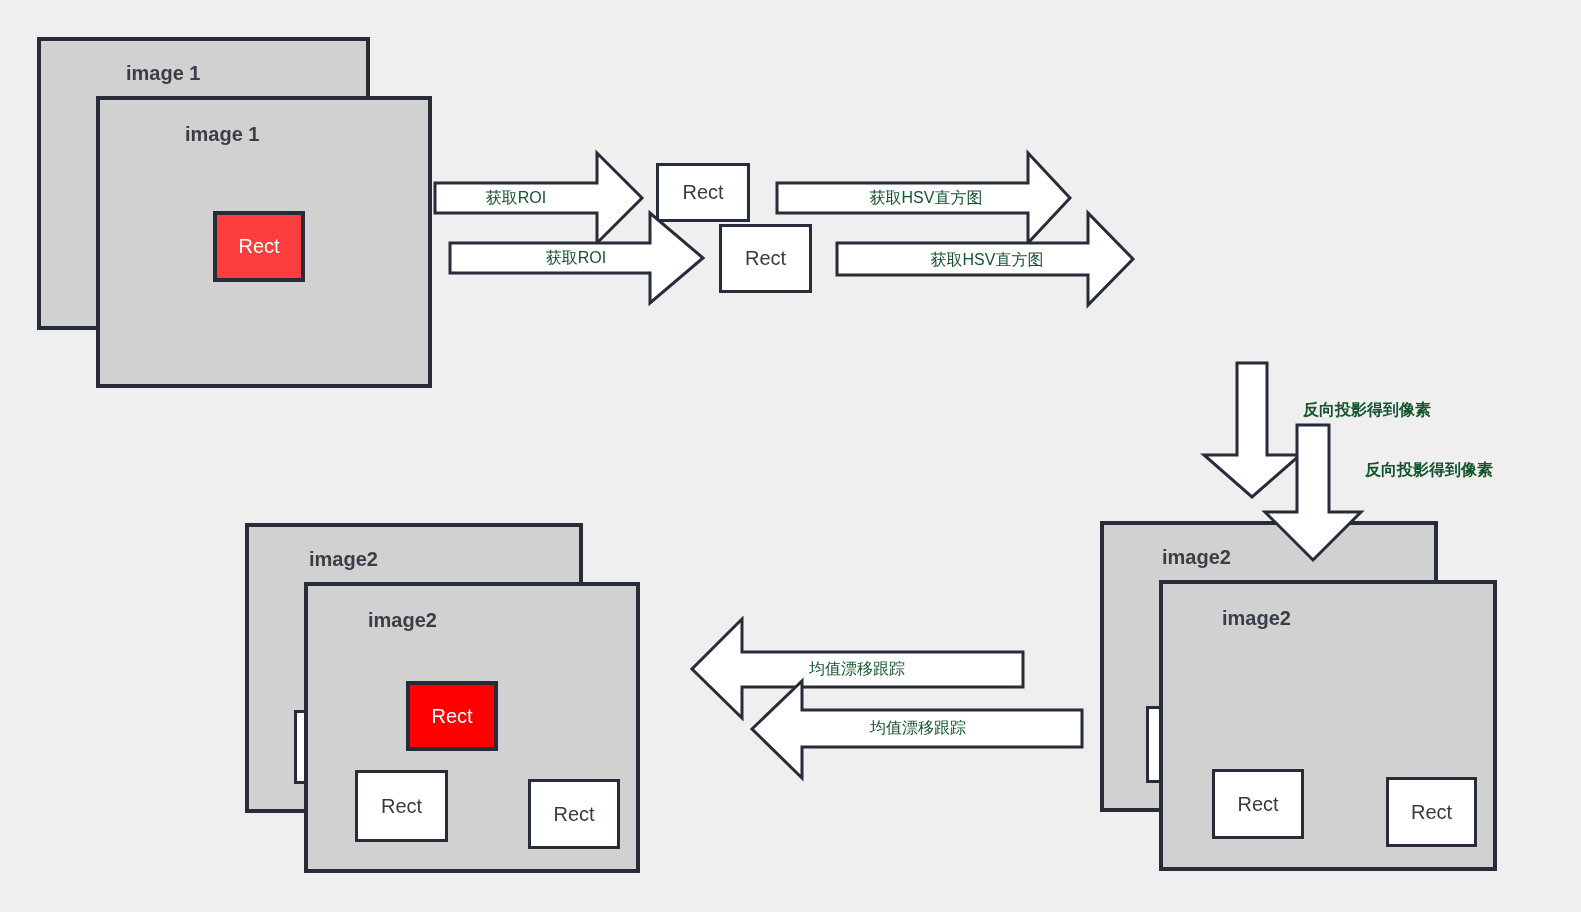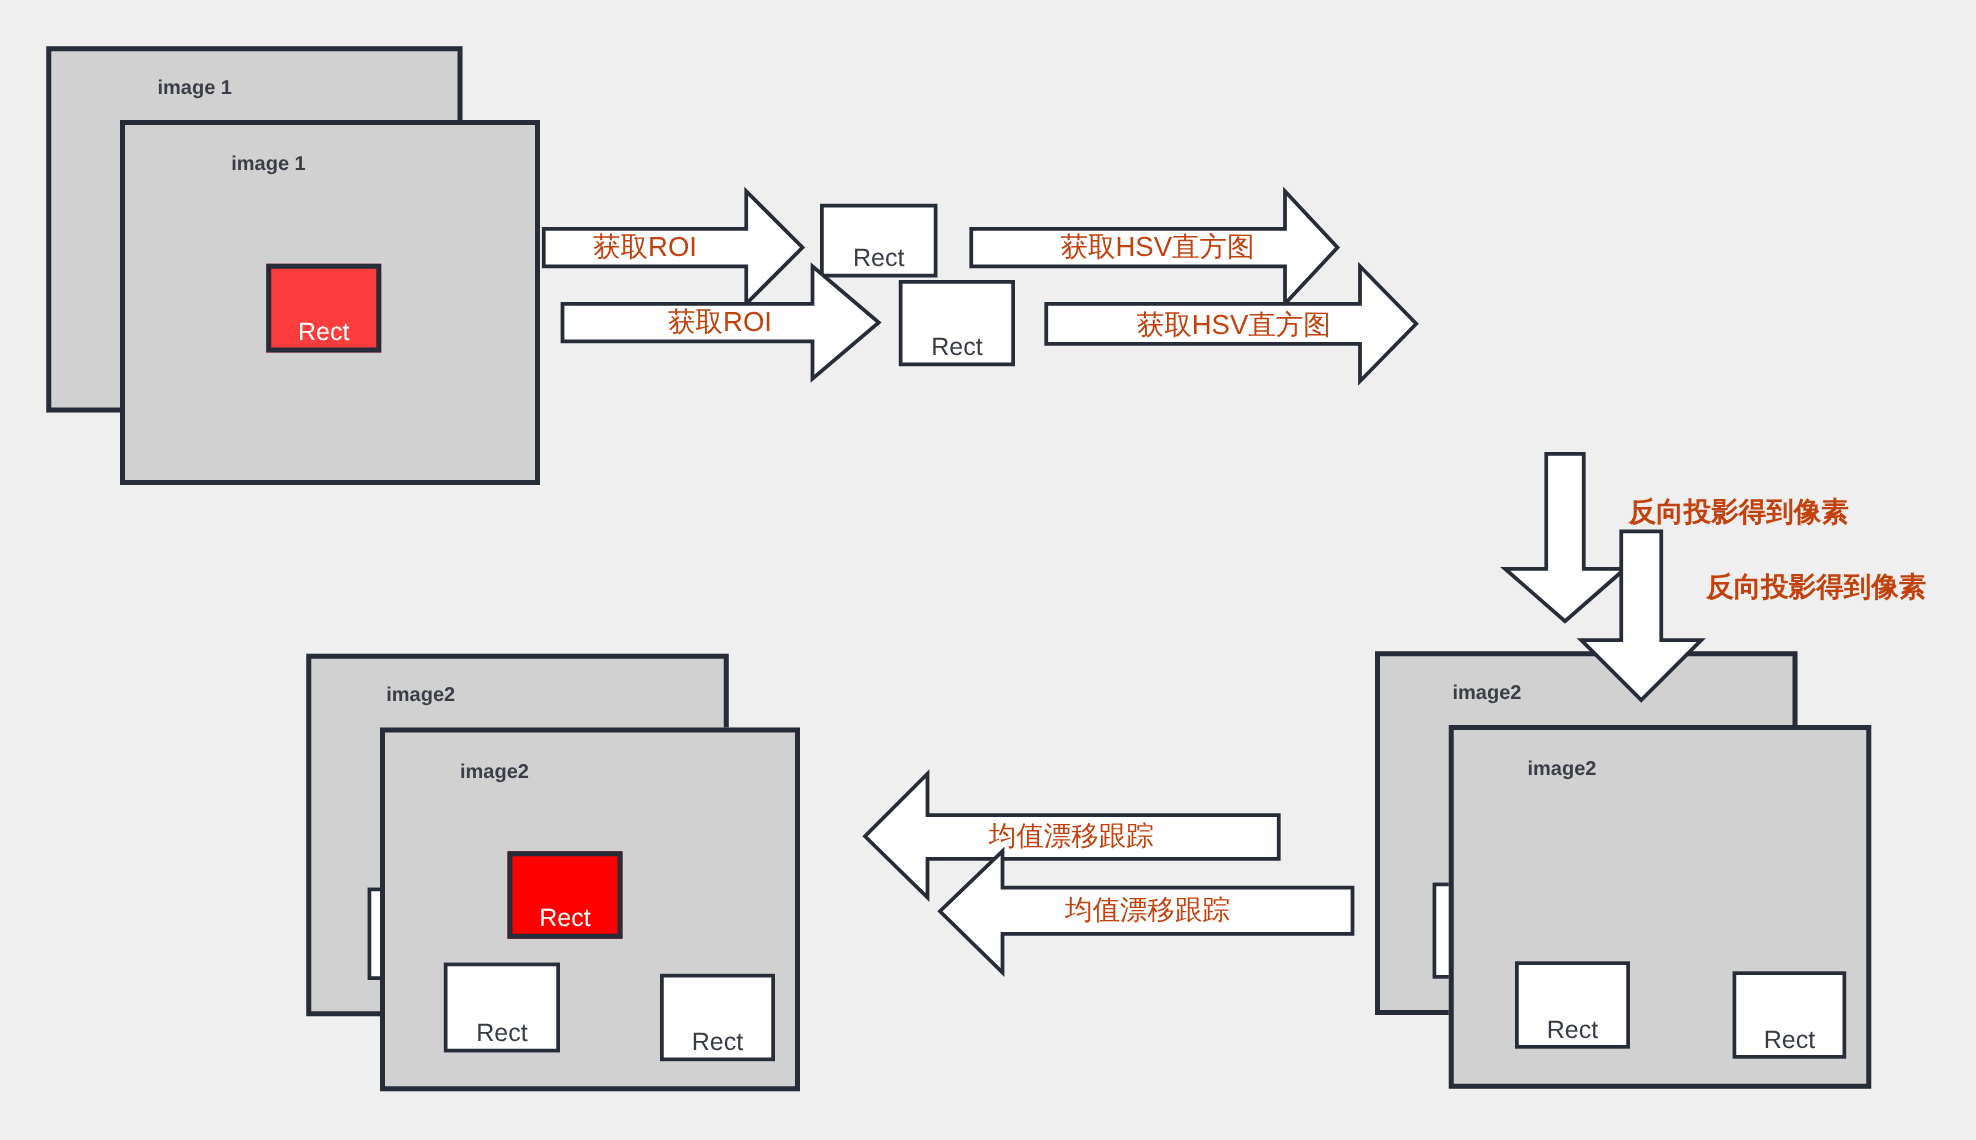--- a/index.html
+++ b/index.html
@@ -12,33 +12,33 @@
     overflow: hidden;
   }
   .imgbox {
     position: absolute;
     background: #d1d1d1;
     border: 4px solid #262c38;
     box-sizing: border-box;
   }
   .imgbox-label {
     position: absolute;
-    font-size: 16px;
+    font-size: 20px;
     font-weight: bold;
     color: #3a3e46;
     white-space: nowrap;
     text-align: center;
   }
   .rect {
     position: absolute;
     background: #ffffff;
     border: 3px solid #262c38;
     box-sizing: border-box;
     display: flex;
-    align-items: flex-end;
+    align-items: center;
     justify-content: center;
     font-size: 20px;
     color: #363b44;
   }
   .rect.red-soft {
     background: #fb3d3d;
     border-width: 4px;
     color: #ffffff;
   }
   .rect.red-pure {
@@ -49,22 +49,22 @@
   .arrow-svg { position: absolute; overflow: visible; }
   .arrow-svg polygon {
     fill: #ffffff;
     stroke: #262c38;
     stroke-width: 3;
     stroke-linejoin: miter;
   }
   .arrow-label {
     position: absolute;
     transform: translate(-50%, -50%);
-    font-size: 22px;
-    color: #c2410c;
+    font-size: 16px;
+    color: #14532d;
     white-space: nowrap;
   }
   .arrow-label.side {
     transform: translateY(-50%);
     font-weight: bold;
   }
 </style>
 </head>
 <body>
 

